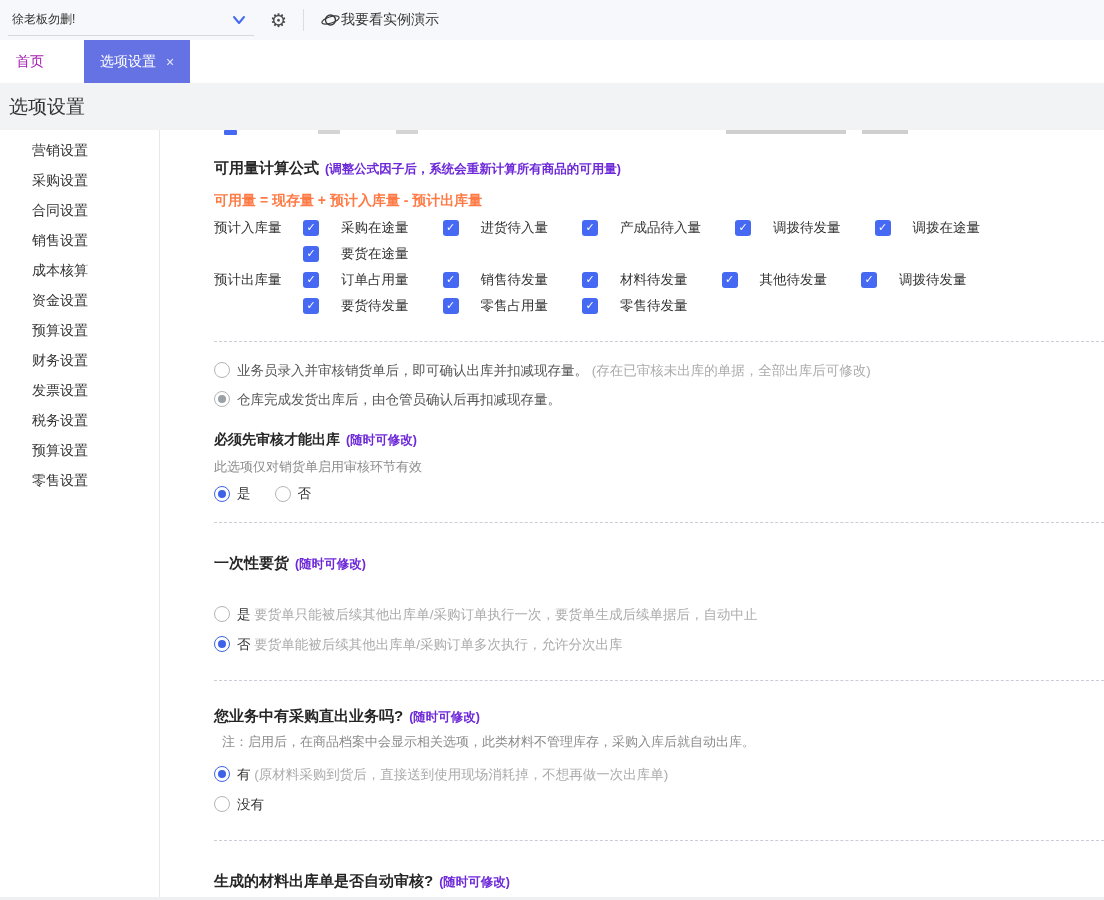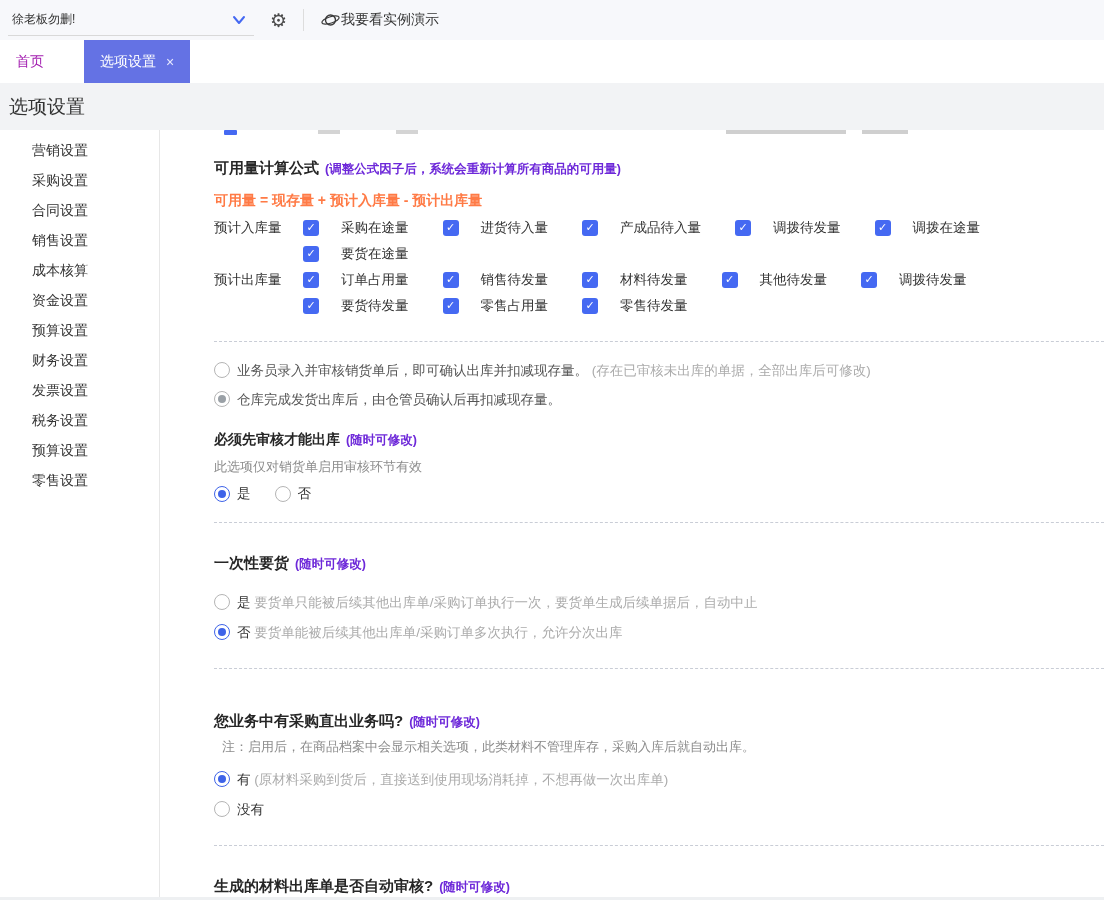--- a/index.html
+++ b/index.html
@@ -231,38 +231,38 @@
         <span class="rad"></span>
         <span class="opt-dark">否</span>
       </label>
     </div>
 
     <div class="divider" style="margin-top:19px;"></div>
 
     <div class="sec-title" style="margin-top:30px;">
       <span>一次性要货</span><span class="hint">(随时可修改)</span>
     </div>
-    <div class="radio-row" style="margin-top:20px;">
+    <div class="radio-row" style="margin-top:32px;">
       <span class="rad"></span>
       <span>
         <span class="opt-dark">是</span>
         <span class="opt-desc">要货单只能被后续其他出库单/采购订单执行一次，要货单生成后续单据后，自动中止</span>
       </span>
     </div>
     <div class="radio-row" style="margin-top:12px;">
       <span class="rad on"></span>
       <span>
         <span class="opt-dark">否</span>
         <span class="opt-desc">要货单能被后续其他出库单/采购订单多次执行，允许分次出库</span>
       </span>
     </div>
 
     <div class="divider"></div>
 
-    <div class="sec-title" style="margin-top:42px;">
+    <div class="sec-title" style="margin-top:25px;">
       <span>您业务中有采购直出业务吗?</span><span class="hint">(随时可修改)</span>
     </div>
     <div class="gray-note" style="margin-top:6px; padding-left:8px;">注：启用后，在商品档案中会显示相关选项，此类材料不管理库存，采购入库后就自动出库。</div>
     <div class="radio-row" style="margin-top:16px;">
       <span class="rad on"></span>
       <span>
         <span class="opt-dark">有</span>
         <span class="opt-desc">(原材料采购到货后，直接送到使用现场消耗掉，不想再做一次出库单)</span>
       </span>
     </div>

